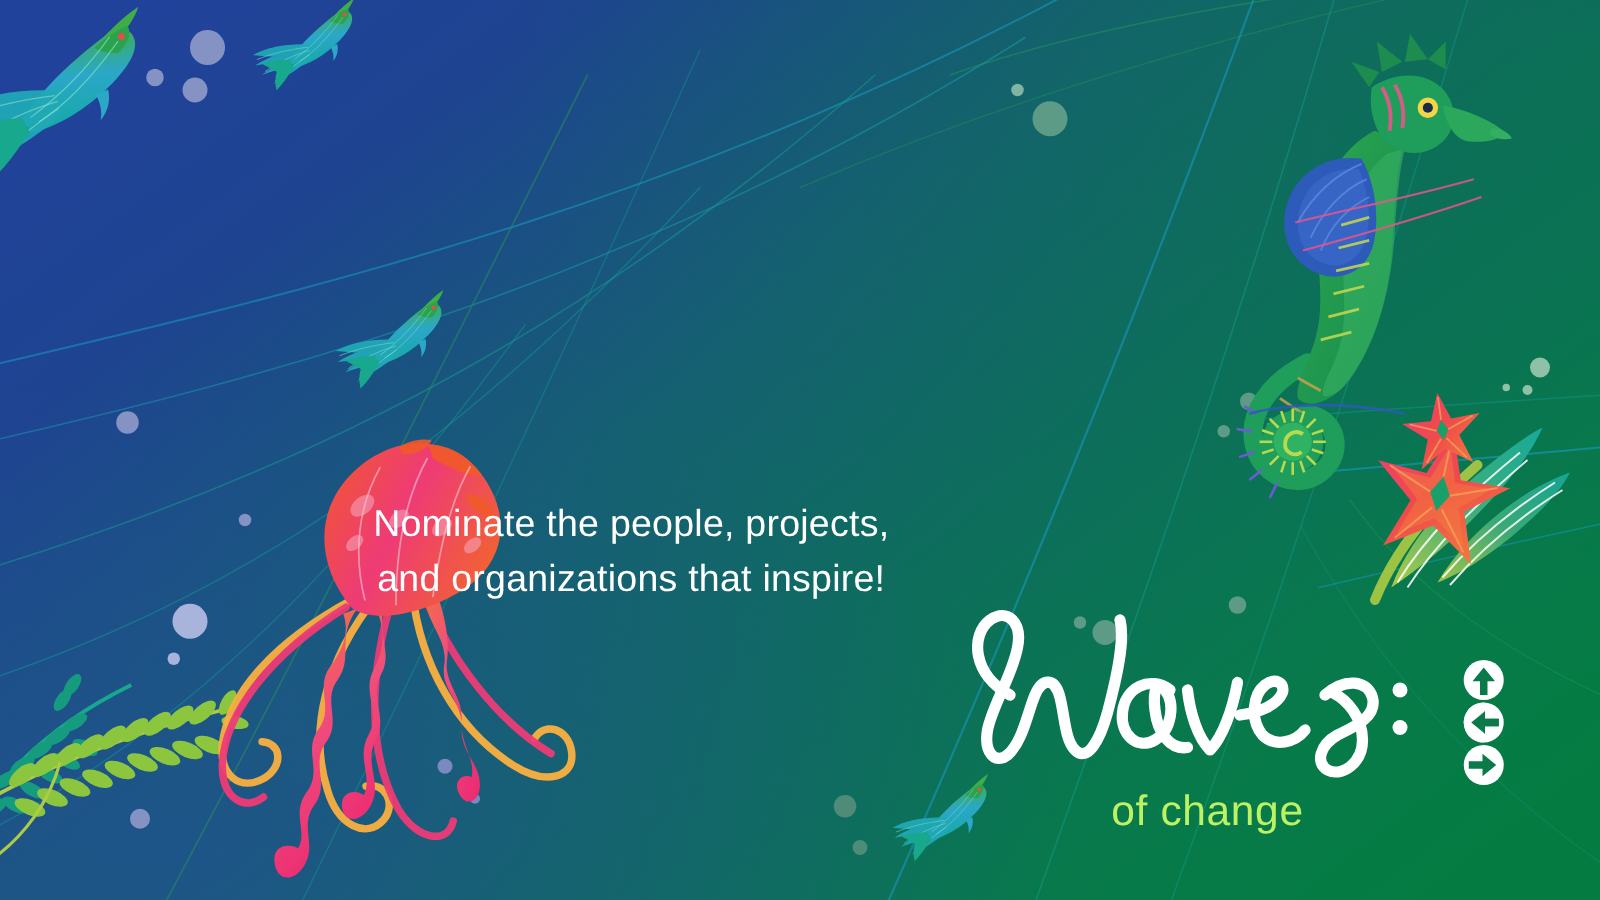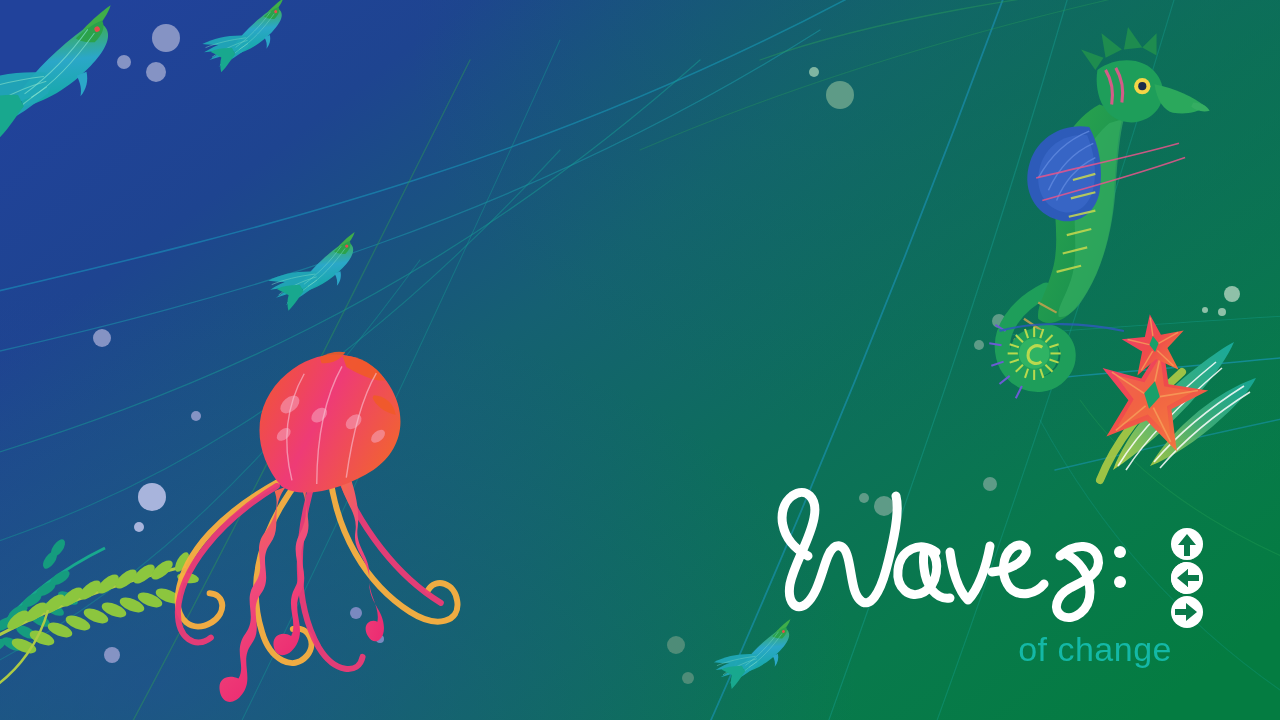--- a/index.html
+++ b/index.html
@@ -37,23 +37,23 @@
   }
 
   
   .logo-wrap{
     position:absolute;left:760px;top:478px;width:470px;height:215px;z-index:45;
   }
   .logo-word{position:absolute;left:0;top:0;width:420px;height:160px;}
   .logo-marks{position:absolute;left:396px;top:48px;width:62px;height:104px;}
   .logo-sub{
     position:absolute;left:0;top:152px;width:412px;
-    text-align:right;
+    text-align:center;
     font-size:34px;
-    color:#14b8a6;
+    color:#bef264;
     letter-spacing:0.5px;
   }
 </style>
 </head>
 <body>
 
 <div class="stage">
 
   <svg class="bg" viewBox="0 0 1280 720" width="1280" height="720" aria-hidden="true">
     <defs>
@@ -446,20 +446,22 @@
 
       <g stroke="#F9C6D6" stroke-width="1.4" fill="none" opacity="0.6">
         <path d="M6 -40 C 10 -78 26 -112 54 -136"></path>
         <path d="M28 -28 C 42 -66 62 -104 92 -130"></path>
         <path d="M58 -24 C 76 -58 98 -92 122 -112"></path>
       </g>
     </g>
   </svg>
 
 
+  <p class="subtitle">Nominate the people, projects,
+and organizations that inspire!</p>
 
   <div class="logo-wrap">
 
     <svg class="logo-word" viewBox="0 0 420 160" role="img">
       <title>Waves</title>
       <g fill="none" stroke="#FFFFFF" stroke-width="9" stroke-linecap="round" stroke-linejoin="round">
 
         <path d="M48 78
                  C 18 62 16 30 32 18
                  C 46 8 58 20 54 40

